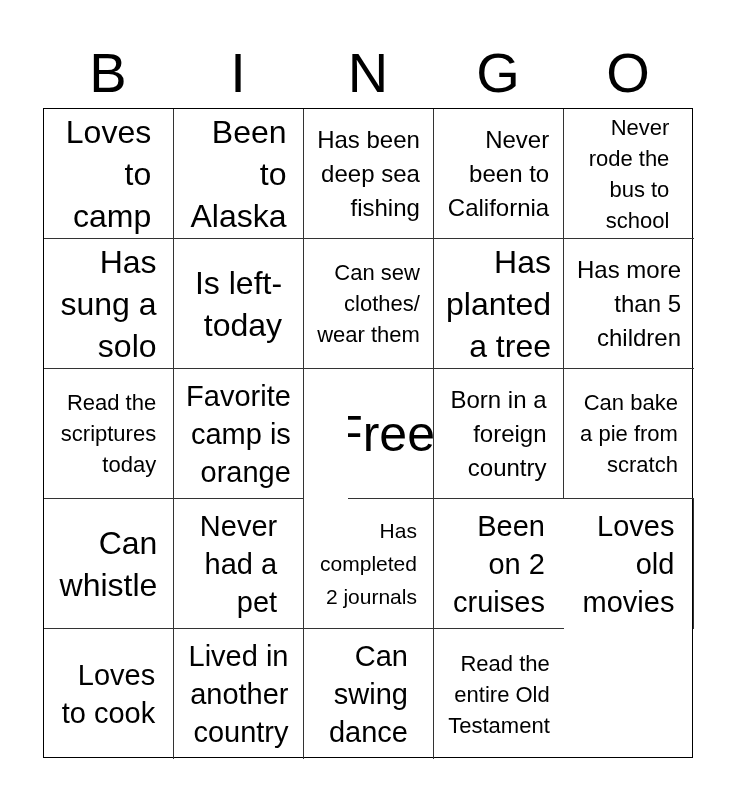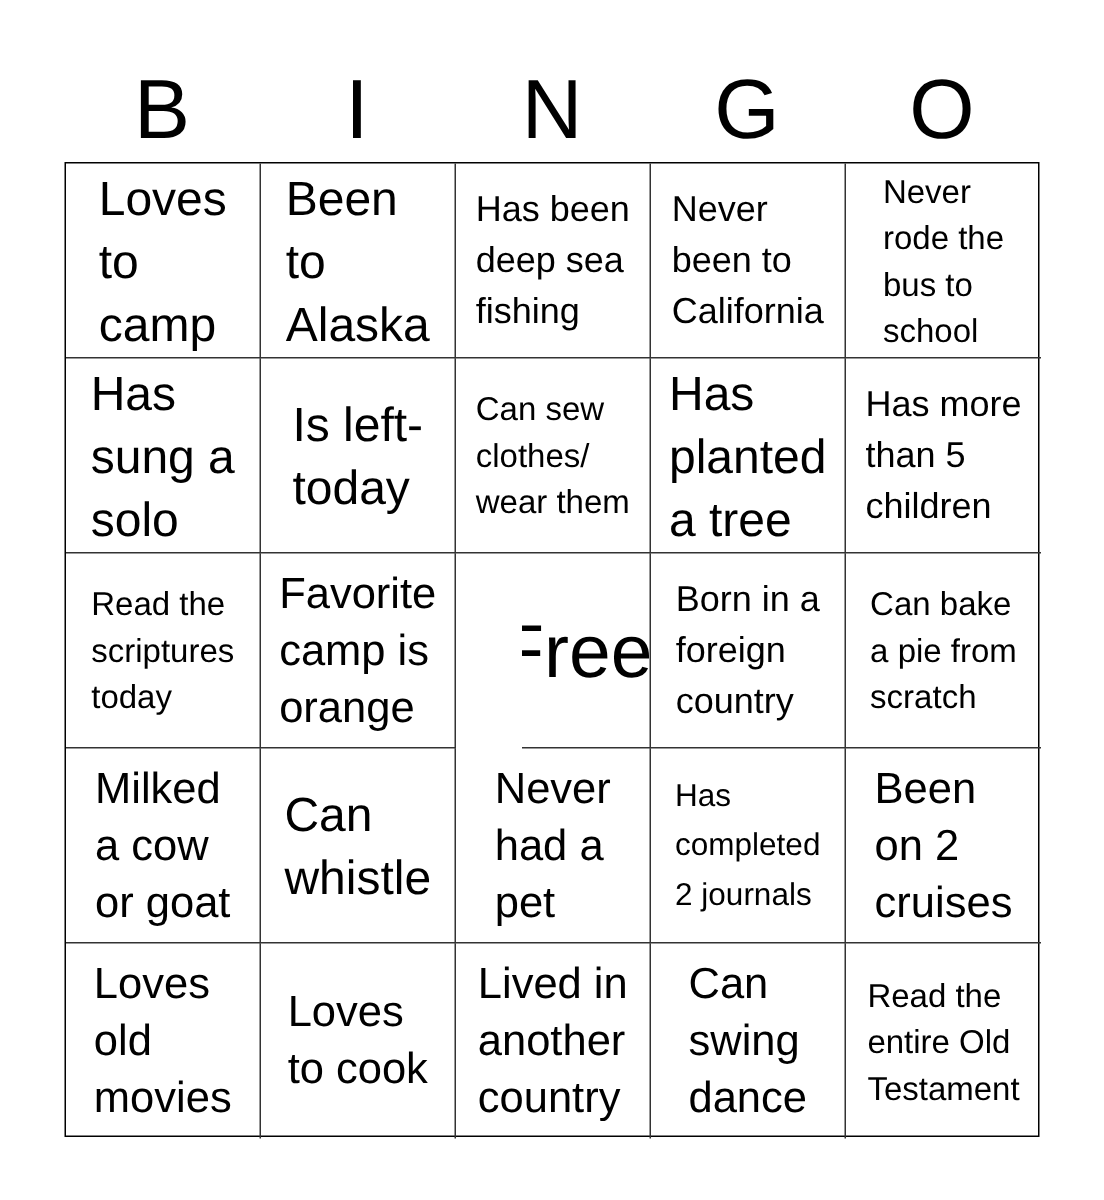--- a/index.html
+++ b/index.html
@@ -6,21 +6,21 @@
     body { width: 736px; height: 800px; position: relative; overflow: hidden;
            font-family: "Liberation Sans", sans-serif; color: #000; }
     .header { position: absolute; left: 43px; top: 40px; width: 650px; height: 66px;
               display: grid; grid-template-columns: repeat(5, 130px); }
     .header span { display: flex; align-items: center; justify-content: center;
                    font-size: 56px; line-height: 66px; font-family: "Liberation Sans", sans-serif; }
     .grid { position: absolute; left: 43px; top: 108px; width: 650px; height: 650px;
             display: grid; grid-template-columns: repeat(5, 130px); grid-template-rows: repeat(5, 130px);
             box-sizing: border-box; border: 1.5px solid #000; }
     .cell { box-sizing: border-box; border-right: 1px solid #333; border-bottom: 1px solid #333;
-            display: flex; align-items: center; justify-content: center; text-align: left;
+            display: flex; align-items: center; justify-content: center; text-align: right;
             white-space: pre-line; padding: 0 2px; overflow: hidden; cursor: pointer; }
     .cell.c4 { border-right: none; }
     .cell.r4 { border-bottom: none; }
     .s32 { font-size: 32px; line-height: 42px; }
     .s28 { font-size: 29px; line-height: 38px; }
     .s24 { font-size: 24px; line-height: 34px; }
     .s22 { font-size: 22px; line-height: 31px; }
     .s21 { font-size: 21px; line-height: 33px; }
     .free { font-size: 50px; line-height: 60px; margin-left: 44px; }
   </style>
@@ -76,23 +76,20 @@
 camp is
 orange</div>
   <div class="cell c2 r2 free">Free!</div>
   <div class="cell c3 r2 s24">Born in a
 foreign
 country</div>
   <div class="cell c4 r2 s22">Can bake
 a pie from
 scratch</div>
 
-  <div class="cell c0 r3 s28">Milked
-a cow
-or goat</div>
   <div class="cell c1 r3 s32">Can
 whistle</div>
   <div class="cell c2 r3 s28">Never
 had a
 pet</div>
   <div class="cell c3 r3 s21">Has
 completed
 2 journals</div>
   <div class="cell c4 r3 s28">Been
 on 2

